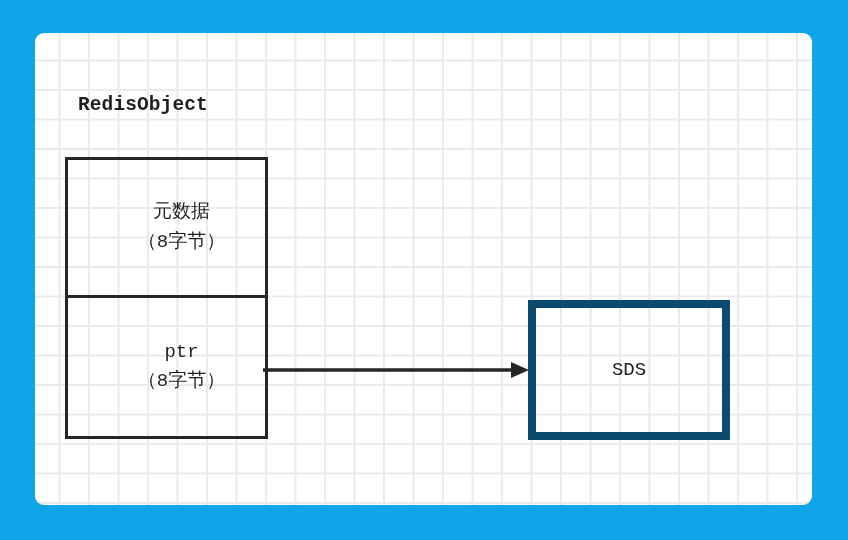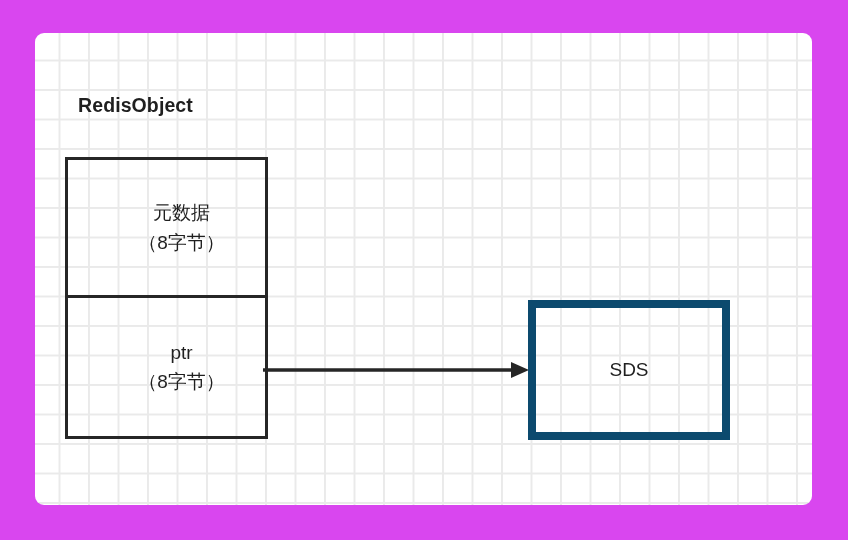--- a/index.html
+++ b/index.html
@@ -11,21 +11,22 @@
     width: 848px;
     height: 540px;
     overflow: hidden;
     font-family: "Liberation Sans", "DejaVu Sans", sans-serif;
   }
 
   #stage {
     position: relative;
     width: 848px;
     height: 540px;
-    background: #d946ef;
+    background: #0ea5e9;
+    font-family: Liberation Mono, monospace;
   }
 
   
   #canvas {
     position: absolute;
     left: 35px;
     top: 33px;
     width: 777px;
     height: 472px;
     background-color: #ffffff;

